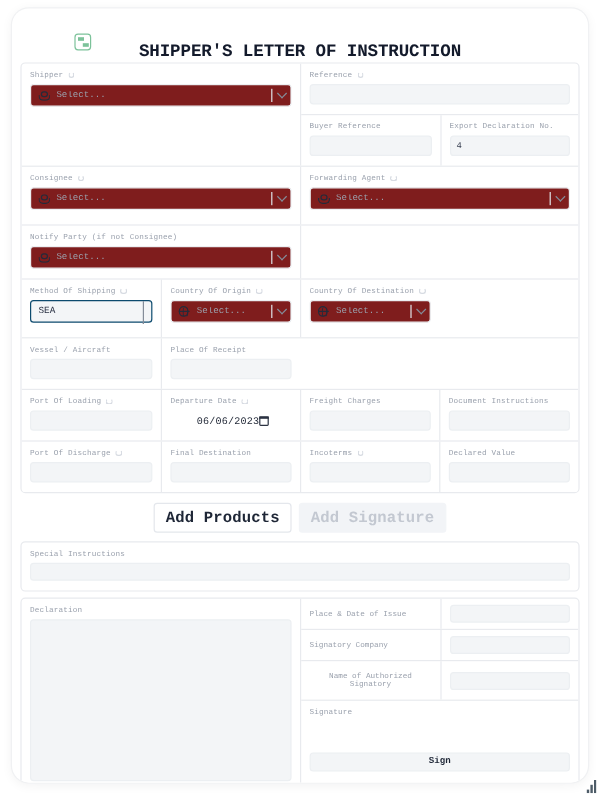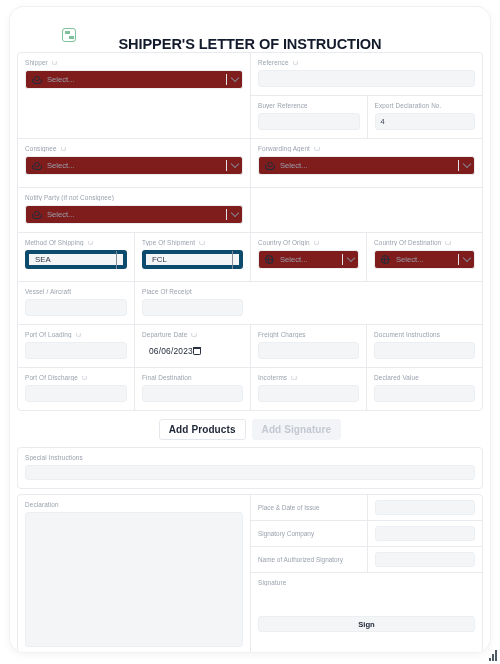--- a/index.html
+++ b/index.html
@@ -23,20 +23,21 @@
   .sheet {
     position: absolute;
     left: 10px;
     top: 7px;
     width: 480px;
     height: 645px;
     background: #ffffff;
     border-radius: 14px;
     box-shadow: 0 0 0 1px #f0f1f3, 0 2px 10px rgba(16,24,40,0.06);
     overflow: hidden;
+    font-family: Liberation Mono, monospace;
   }
 
   .sheet-inner {
     position: absolute;
     left: 0; top: 0;
     width: 480px;
     padding: 0 7px;
   }
 
   
@@ -171,21 +172,21 @@
     display: flex;
     align-items: center;
     justify-content: center;
     flex: none;
   }
 
   
   .psel {
     height: 19px;
     background: #f3f5f7;
-    border: 4px solid #0c4a6e;
+    border: 1px solid #0c4a6e;
     border-radius: 3px;
     display: flex;
     align-items: center;
     padding: 0 6px;
     justify-content: space-between;
   }
   .psel-val {
     font-size: 7.8px;
     color: #2d3446;
     font-weight: 500;
@@ -196,21 +197,21 @@
     border-right: 1.1px solid #848c99;
     border-bottom: 1.1px solid #848c99;
     transform: rotate(45deg) translate(-1.5px,-1.5px);
   }
 
   
   .datefld {
     height: 17px;
     display: flex;
     align-items: center;
-    justify-content: flex-start;
+    justify-content: center;
     padding: 0 4px 0 7px;
   }
   .date-txt {
     font-size: 8.4px;
     color: #1d2433;
     letter-spacing: 0.2px;
   }
   .cal-ic {
     width: 8px; height: 8px;
     border: 1.2px solid #2b3242;
@@ -277,21 +278,21 @@
   .pad-tall { min-height: 48px; }
 
   
   .btn-row {
     display: flex;
     justify-content: center;
     gap: 6px;
     padding: 8px 0 7px 0;
   }
   .btn {
-    font-size: 10px;
+    font-size: 13px;
     font-weight: bold;
     padding: 4px 9px;
     border-radius: 3px;
     border: 1px solid #e4e7ec;
     background: #ffffff;
     color: #1e2636;
     letter-spacing: 0.1px;
     white-space: nowrap;
   }
   .btn.disabled {
@@ -489,30 +490,20 @@
           <div class="cell w25">
             <div class="lbl">
               <span>Method Of Shipping</span>
               <span class="sync-ic"></span>
             </div>
             <div class="psel">
               <span class="psel-val">SEA</span>
               <span><span class="caret"></span></span>
             </div>
           </div>
-          <div class="cell w25">
-            <div class="lbl">
-              <span>Type Of Shipment</span>
-              <span class="sync-ic"></span>
-            </div>
-            <div class="psel">
-              <span class="psel-val">FCL</span>
-              <span><span class="caret"></span></span>
-            </div>
-          </div>
           <div class="cell w25 pad-tall">
             <div class="lbl">
               <span>Country Of Origin</span>
               <span class="sync-ic"></span>
             </div>
             <div class="sel">
               <span class="sel-ic">
                   <span class="globe"></span>
                 </span>
               <span class="sel-ph">Select...</span>

